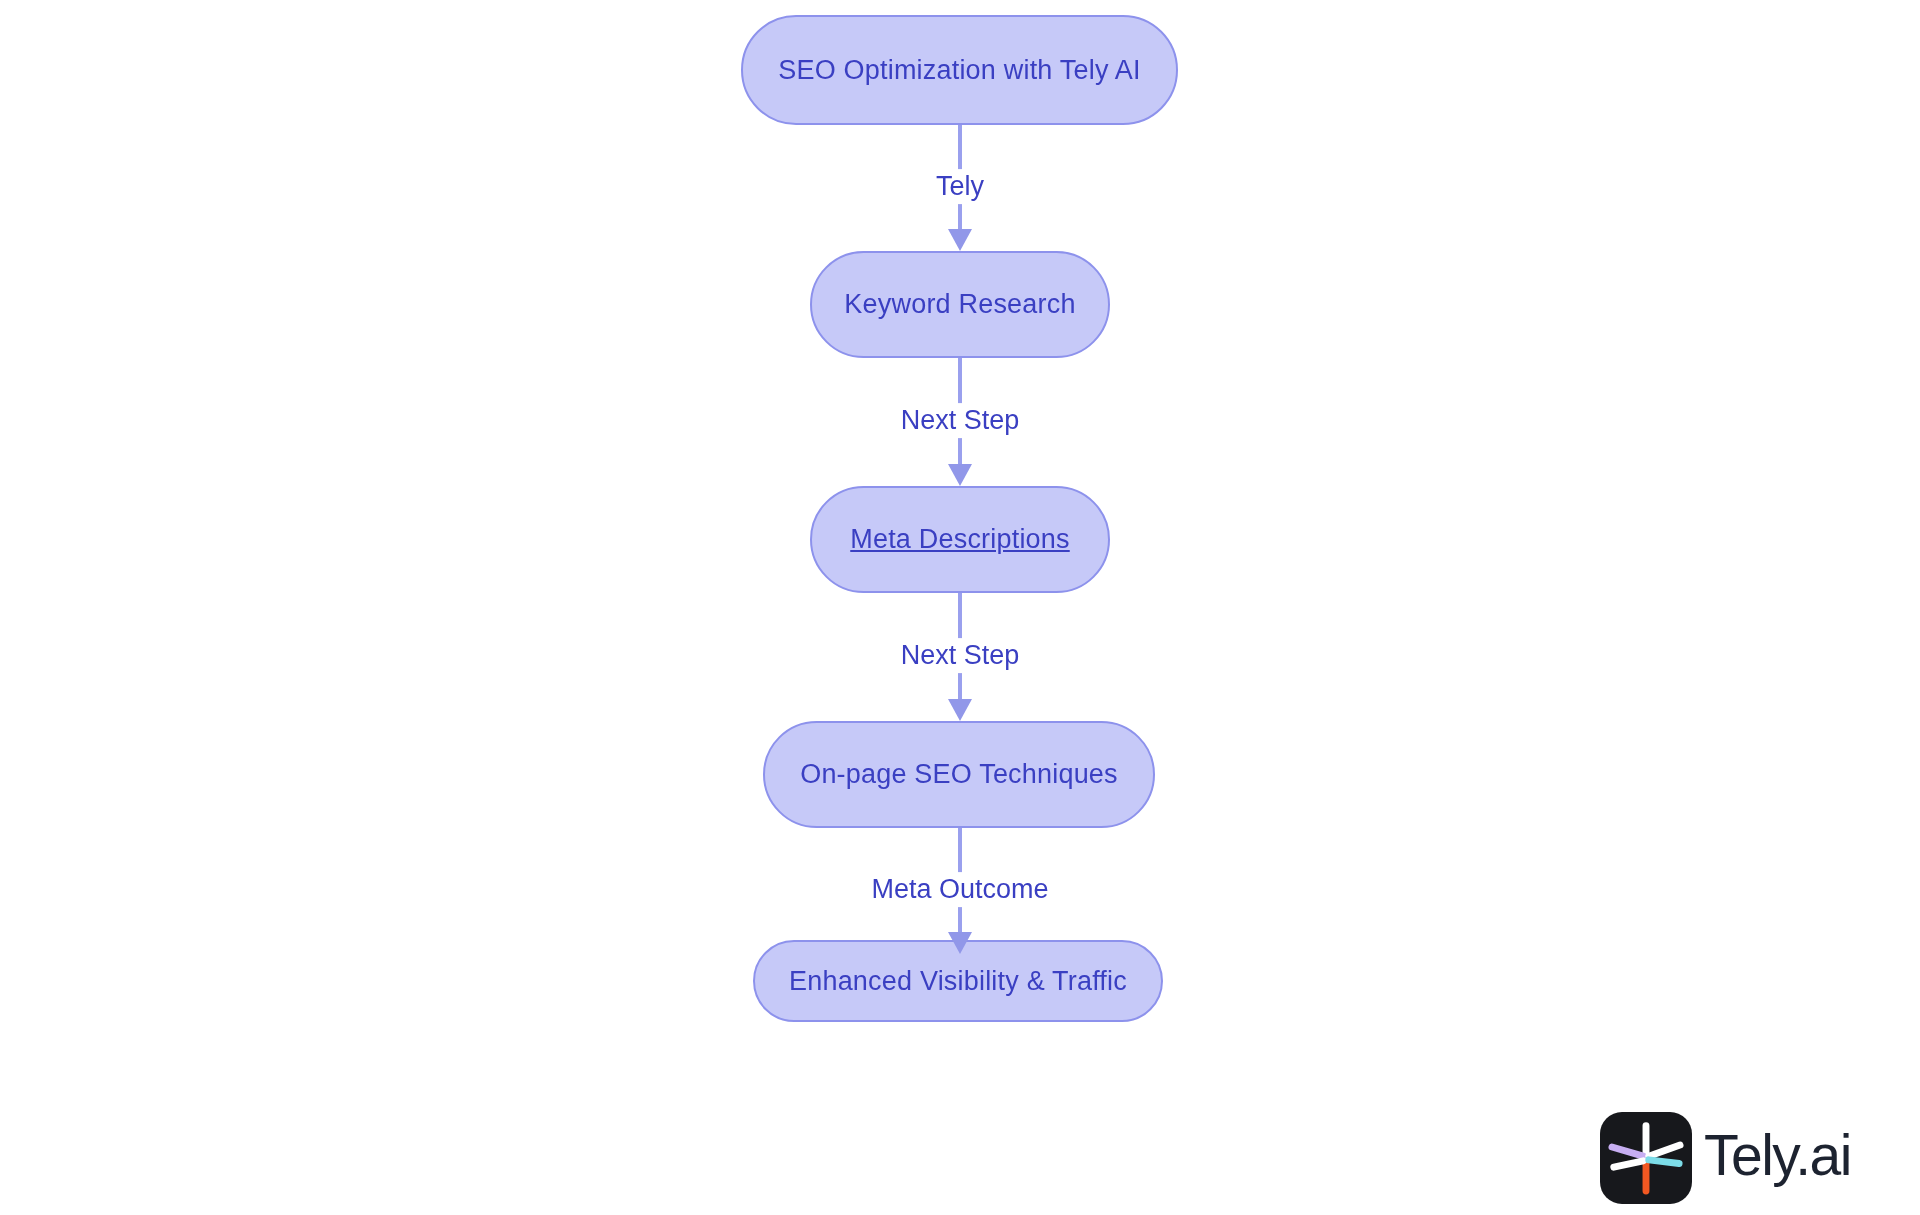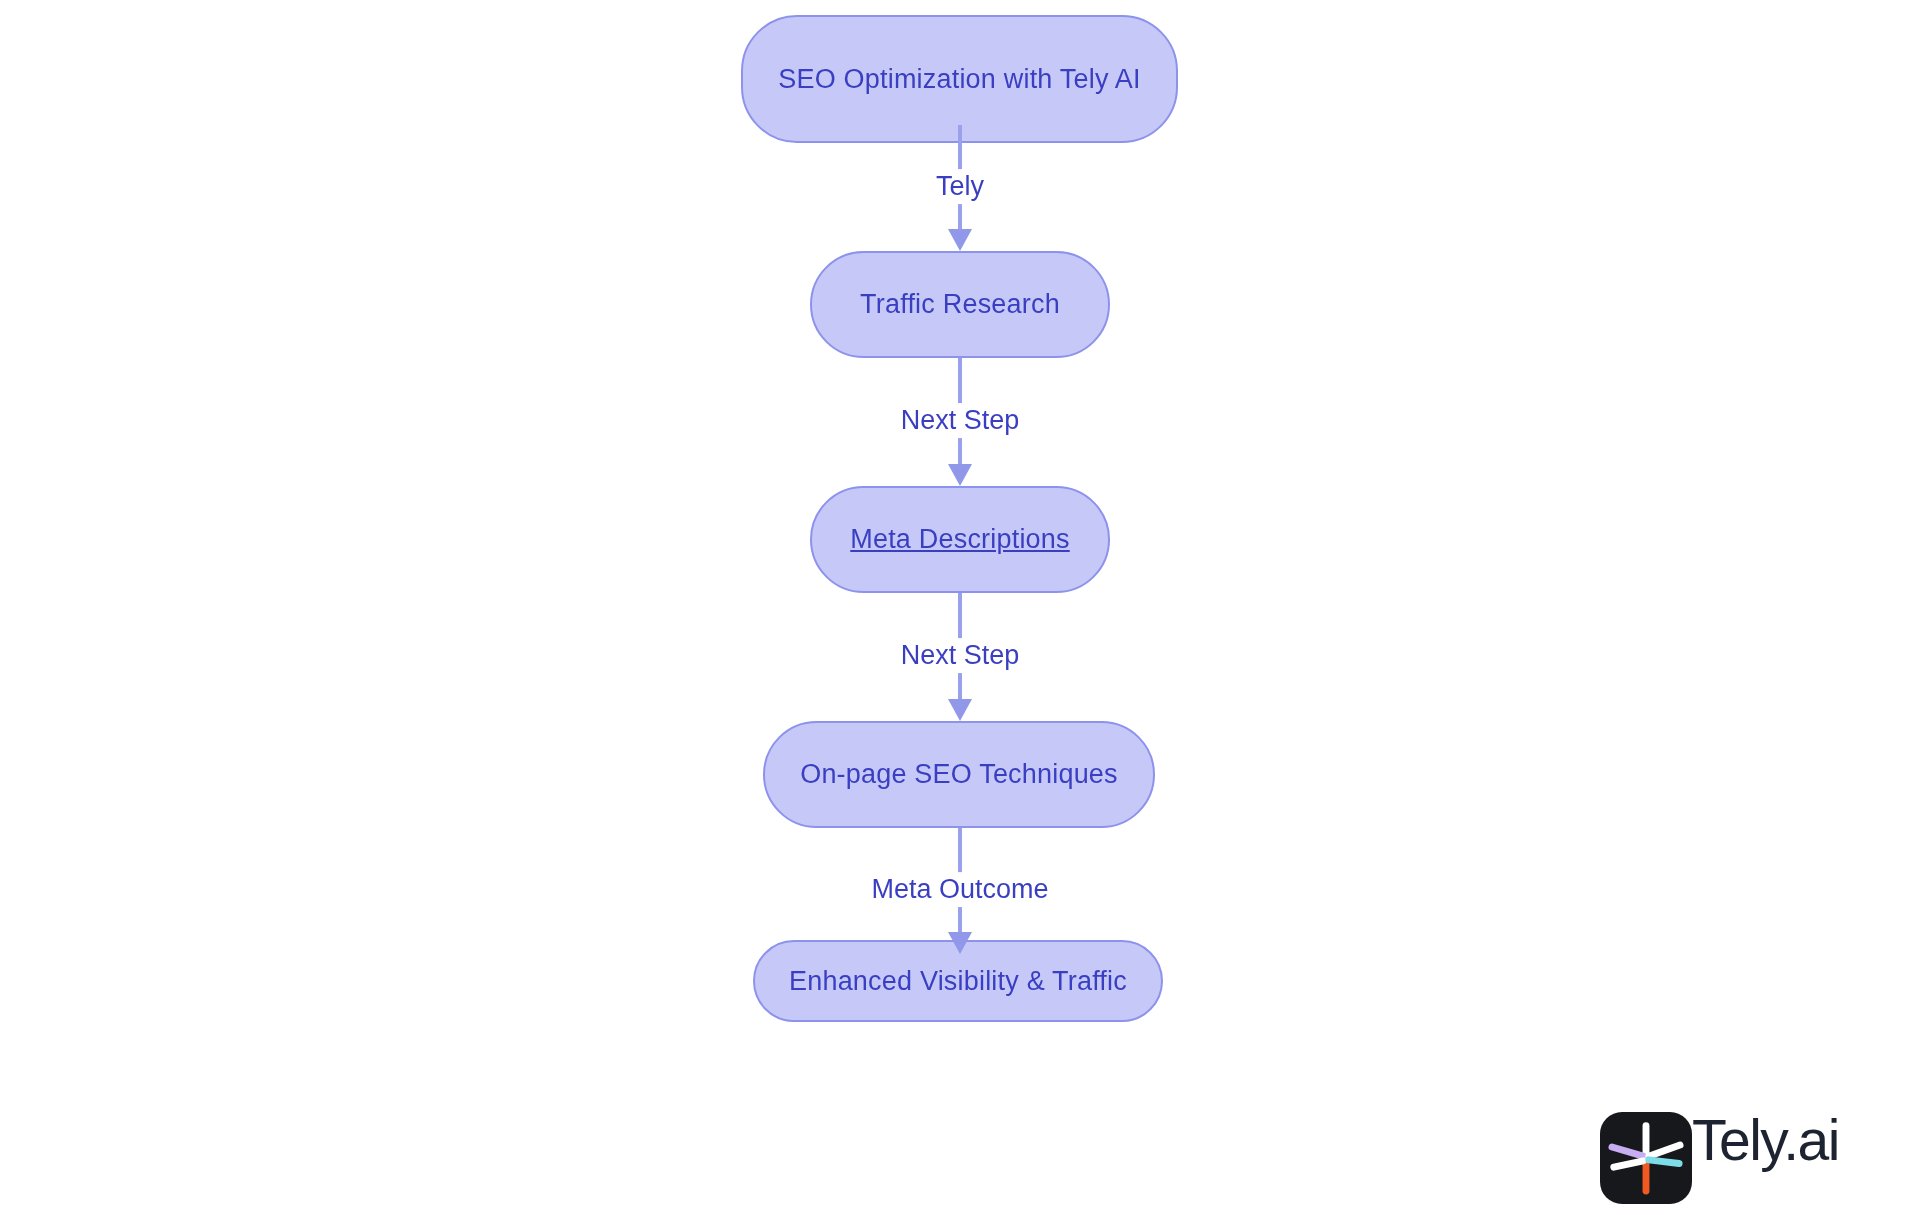--- a/index.html
+++ b/index.html
@@ -22,21 +22,21 @@
     border: 2px solid #8d92ec;
     border-radius: 56px;
     display: flex;
     align-items: center;
     justify-content: center;
     color: #3a3fc2;
     font-size: 27px;
     letter-spacing: 0.2px;
     white-space: nowrap;
   }
-  .node-1 { left: 741px; top: 15px;  width: 437px; height: 128px; }
+  .node-1 { left: 741px; top: 15px;  width: 437px; height: 110px; }
   .node-2 { left: 810px; top: 251px; width: 300px; height: 107px; }
   .node-3 { left: 810px; top: 486px; width: 300px; height: 107px; text-decoration: underline; }
   .node-4 { left: 763px; top: 721px; width: 392px; height: 107px; }
   .node-5 { left: 753px; top: 940px; width: 410px; height: 82px; }
 
   
   .edge { position: absolute; left: 960px; width: 0; }
   .edge-1 { top: 125px; height: 126px; }
   .edge-2 { top: 358px; height: 128px; }
   .edge-3 { top: 593px; height: 128px; }
@@ -65,21 +65,22 @@
     color: #3a3fc2;
     font-size: 27px;
     white-space: nowrap;
   }
 
   
   .logo {
     position: absolute;
     left: 1600px; top: 1112px;
     display: flex;
-    align-items: flex-start;
+    align-items: center;
+    gap: 12px;
   }
   .logo-icon {
     width: 92px; height: 92px;
     background: #17181c;
     border-radius: 22px;
     display: flex;
     align-items: center;
     justify-content: center;
     flex: 0 0 auto;
   }
@@ -95,21 +96,21 @@
 </style>
 </head>
 <body>
 
 <div class="canvas">
 
   <div class="node node-1">
     <span>SEO Optimization with Tely AI</span>
   </div>
   <div class="node node-2">
-    <span>Traffic Research</span>
+    <span>Keyword Research</span>
   </div>
   <div class="node node-3">
     <span>Meta Descriptions</span>
   </div>
   <div class="node node-4">
     <span>On-page SEO Techniques</span>
   </div>
   <div class="node node-5">
     <span>Enhanced Visibility &amp; Traffic</span>
   </div>

